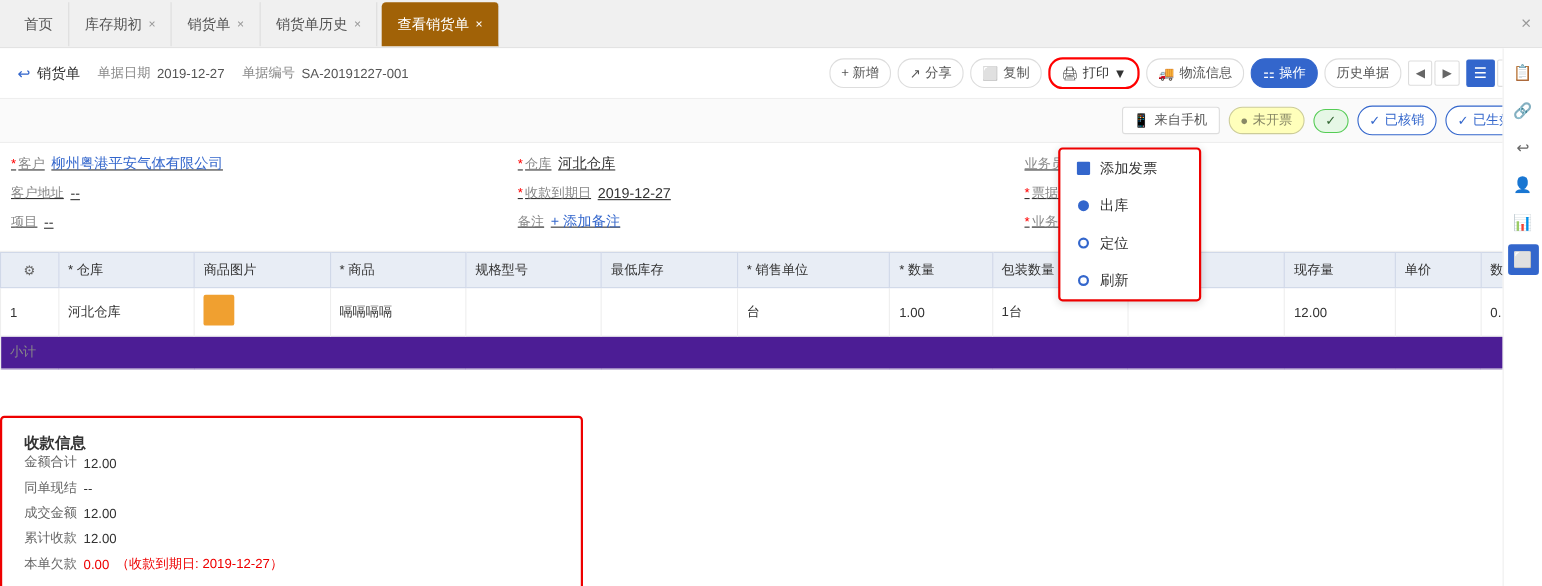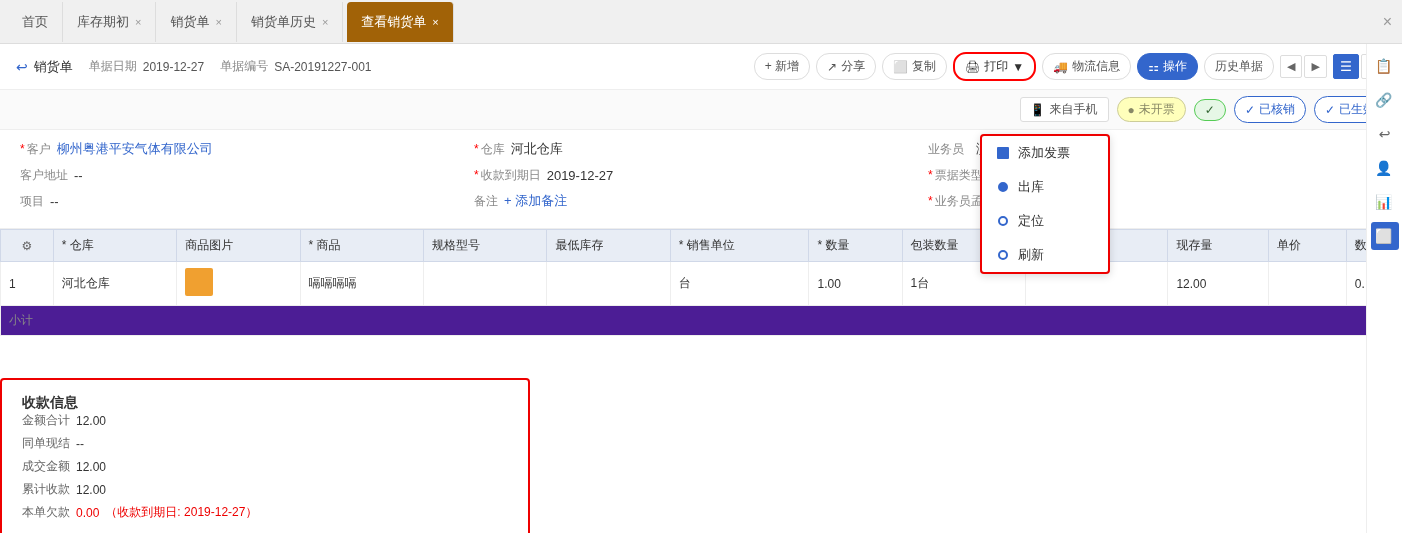--- a/index.html
+++ b/index.html
@@ -54,21 +54,21 @@
       background: #fafafa; gap: 8px; justify-content: flex-end;
     }
     .sub-btn {
       display: flex; align-items: center; gap: 4px; padding: 3px 10px; border: 1px solid #ddd;
       border-radius: 3px; cursor: pointer; font-size: 12px; background: #fff; color: #555;
     }
     .sub-btn.open-state { background: #ffb; border-color: #cc9; color: #886; border-radius: 20px; }
     .sub-btn.check-ok { background: #e6f7e6; border-color: #5c5; color: #363; border-radius: 20px; }
 
     
-    .form-area { padding: 10px 20px; border-bottom: 1px solid #eee; }
+    .form-area { padding: 10px 10px; border-bottom: 1px solid #eee; text-decoration: underline; }
     .form-row { display: flex; align-items: center; margin-bottom: 8px; gap: 0; }
     .form-field { display: flex; align-items: center; flex: 1; min-width: 0; }
     .form-label { color: #888; font-size: 12px; white-space: nowrap; margin-right: 6px; }
     .form-label.required::before { content: '*'; color: #f00; margin-right: 2px; }
     .form-value { color: #333; font-size: 13px; }
     .form-value.link { color: #36c; cursor: pointer; }
     .form-value.add-note { color: #36c; cursor: pointer; display: flex; align-items: center; gap: 3px; }
     .staff-right { display: flex; align-items: center; gap: 6px; margin-left: auto; }
 
     
@@ -90,21 +90,21 @@
     }
     .payment-title { font-size: 14px; font-weight: bold; color: #333; }
     .payment-grid { display: grid; grid-template-columns: 1fr; gap: 6px 20px; }
     .payment-row { display: flex; align-items: center; gap: 6px; }
     .payment-label { color: #666; font-size: 12px; white-space: nowrap; }
     .payment-value { color: #333; font-size: 12px; }
     .payment-value.red { color: #e00; }
 
     
     .dropdown-menu {
-      position: absolute; top: 90px; right: 292px; background: #fff;
+      position: absolute; top: 90px; right: 310px; background: #fff;
       border: 2px solid #e00; border-radius: 4px; z-index: 100; min-width: 130px;
       box-shadow: 0 2px 8px rgba(0,0,0,0.15);
     }
     .dropdown-item {
       display: flex; align-items: center; gap: 8px; padding: 8px 14px;
       cursor: pointer; font-size: 13px; color: #333;
     }
     .dropdown-icon { width: 14px; height: 14px; display: inline-flex; align-items: center; justify-content: center; }
     .icon-square { width: 12px; height: 12px; background: #36c; border-radius: 1px; }
     .icon-circle { width: 10px; height: 10px; border-radius: 50%; border: 2px solid #36c; background: transparent; }

